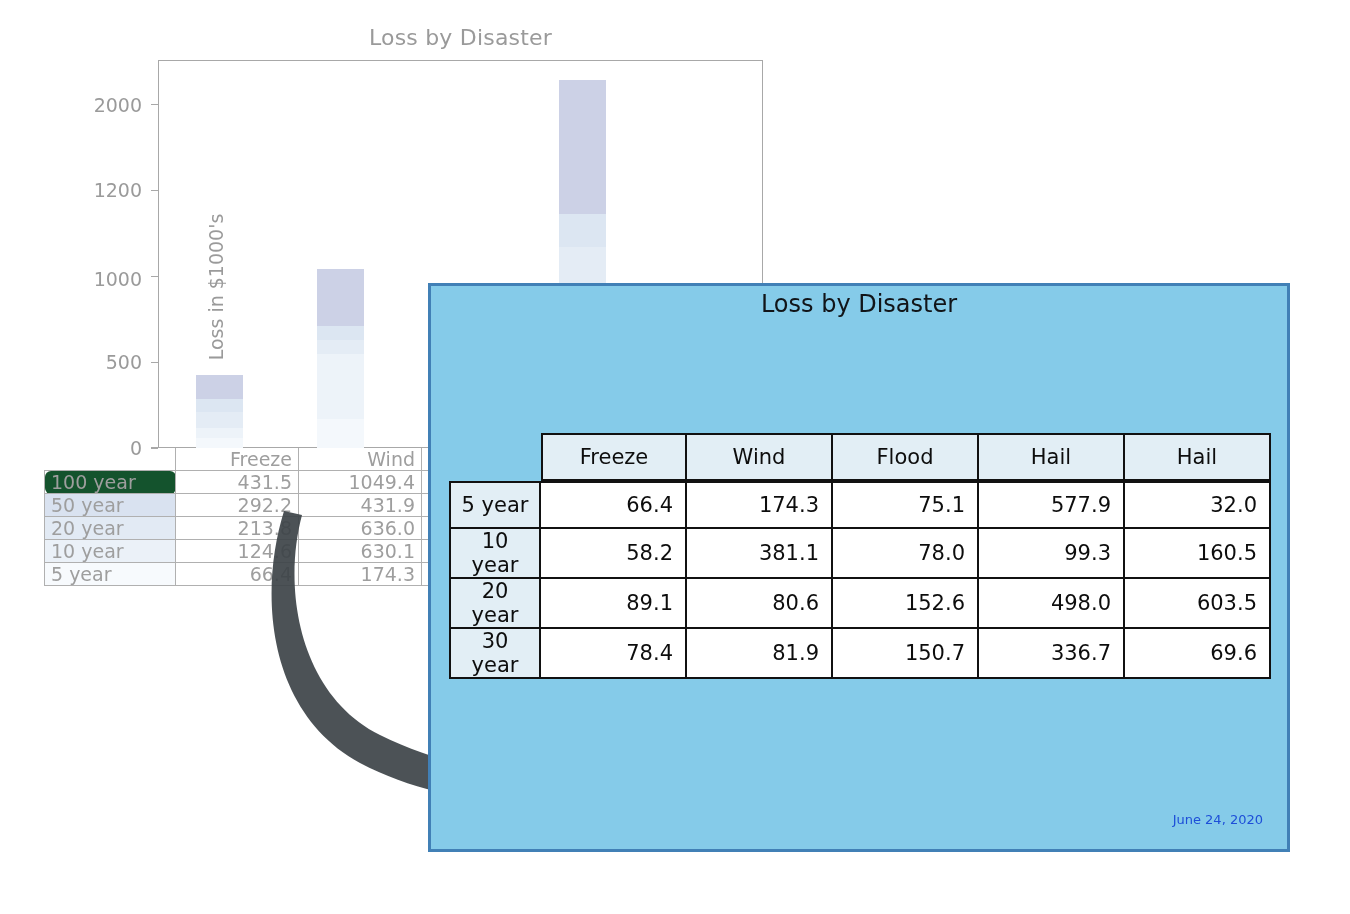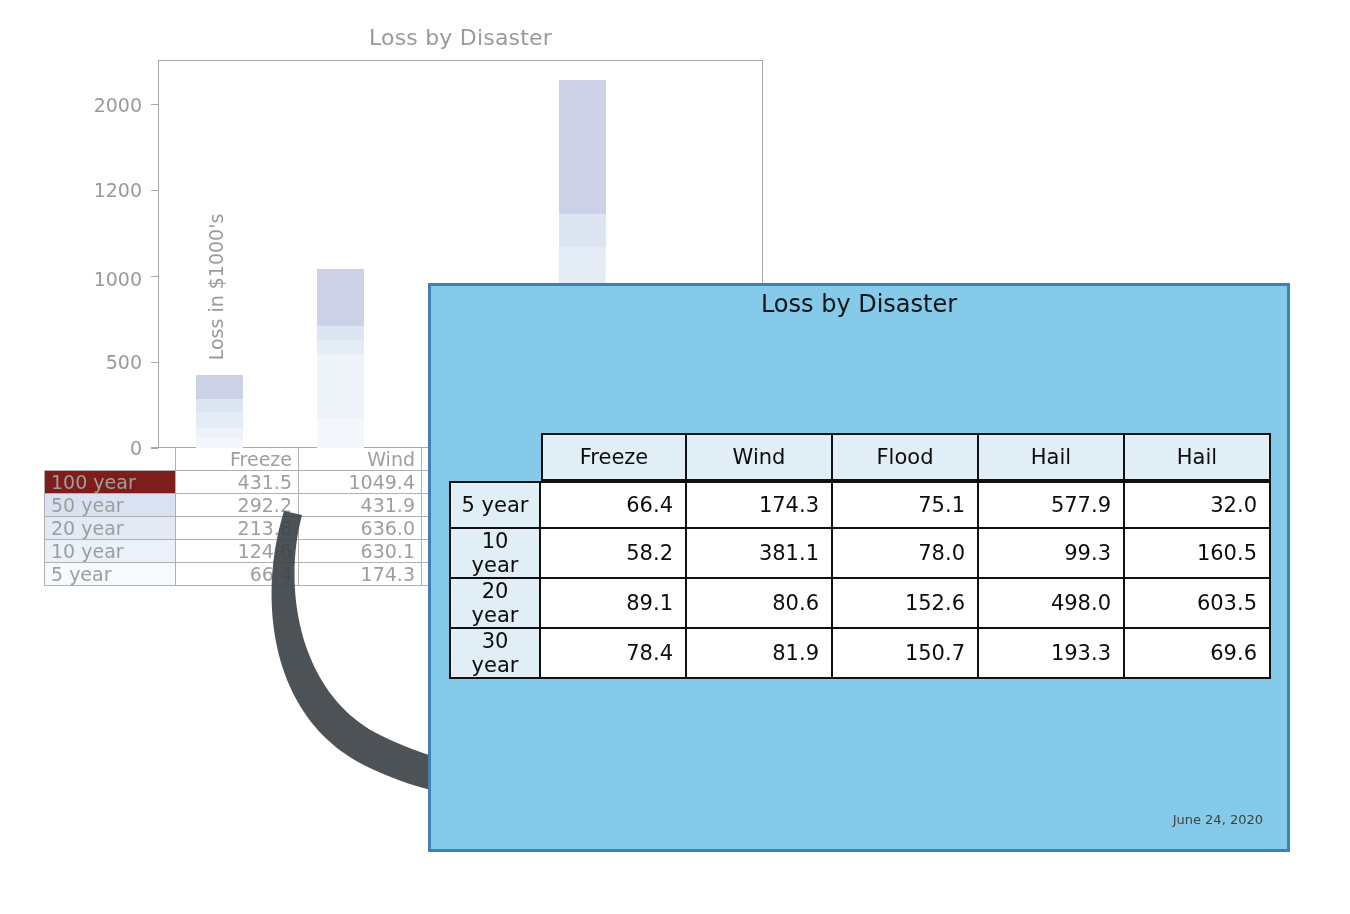--- a/index.html
+++ b/index.html
@@ -191,21 +191,21 @@
     padding: 0 12px;
   }
   #overlay-table tbody tr + tr th.ov-rowlabel,
   #overlay-table tbody tr + tr td.ov-cell { border-top: none; }
 
   #overlay-date {
     position: absolute;
     right: 24px;
     bottom: 22px;
     font-size: 13px;
-    color: #404040;
+    color: #1d4ed8;
   }
 </style>
 </head>
 <body>
 
 <div id="mpl-figure">
 
   <div id="chart-title">Loss by Disaster</div>
 
   <div id="plot-frame">
@@ -268,21 +268,21 @@
       <tr>
         <th class="bg-corner"></th>
       <th class="bg-num">Freeze</th>
           <th class="bg-num">Wind</th>
           <th class="bg-blank"></th>
           <th class="bg-blank"></th>
         </tr>
     </thead>
     <tbody id="bg-table-body">
         <tr>
-          <td class="bg-rowlabel" style="background: #7f1d1d;">100 year</td>
+          <td class="bg-rowlabel" style="background: #14532d; border-radius: 6px;">100 year</td>
           <td class="bg-num">431.5</td>
           <td class="bg-num">1049.4</td>
           <td class="bg-blank"></td>
           <td class="bg-blank"></td>
         </tr>
         <tr>
           <td class="bg-rowlabel" style="background: rgb(217, 226, 240);">50 year</td>
           <td class="bg-num">292.2</td>
           <td class="bg-num">431.9</td>
           <td class="bg-blank"></td>
@@ -363,20 +363,20 @@
           <td class="ov-cell">80.6</td>
           <td class="ov-cell">152.6</td>
           <td class="ov-cell">498.0</td>
           <td class="ov-cell">603.5</td>
         </tr>
         <tr>
           <th class="ov-rowlabel">30 year</th>
           <td class="ov-cell">78.4</td>
           <td class="ov-cell">81.9</td>
           <td class="ov-cell">150.7</td>
-          <td class="ov-cell">193.3</td>
+          <td class="ov-cell">336.7</td>
           <td class="ov-cell">69.6</td>
         </tr>
       </tbody>
   </table>
 
   <div id="overlay-date">June 24, 2020</div>
 </div>
 
 </body></html>

